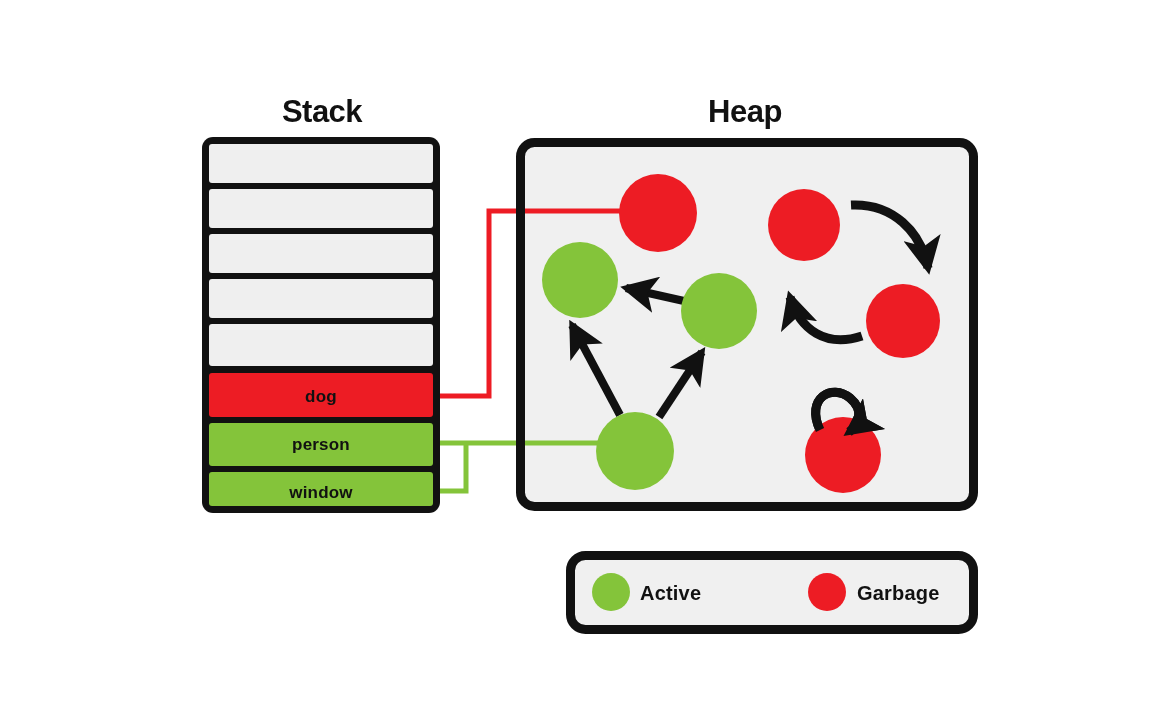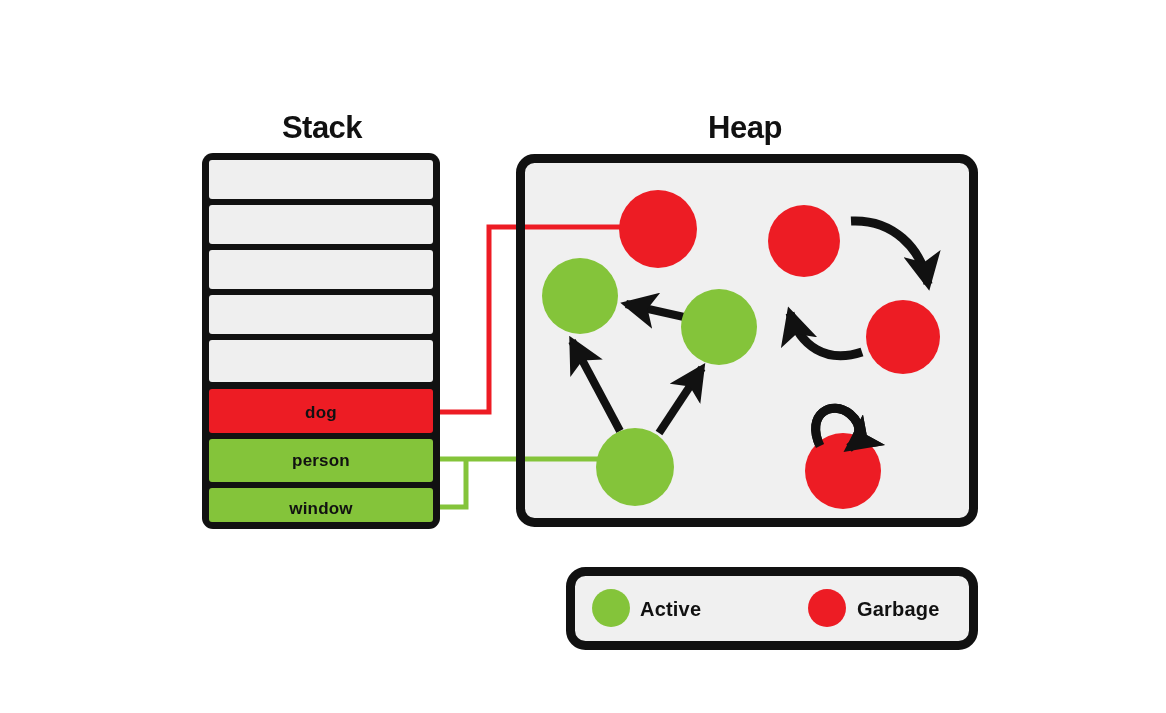--- a/index.html
+++ b/index.html
@@ -9,21 +9,21 @@
   }
   body {
     width: 1166px;
     height: 713px;
     position: relative;
     overflow: hidden;
     font-family: "Liberation Sans", sans-serif;
   }
   #stage {
     position: absolute;
-    left: 0; top: 16px;
+    left: 0; top: 0;
     width: 1166px;
     height: 689px;
   }
   #stage svg {
     display: block;
   }
   .title-text {
     font-family: "Liberation Sans", sans-serif;
     font-weight: bold;
     font-size: 31px;

